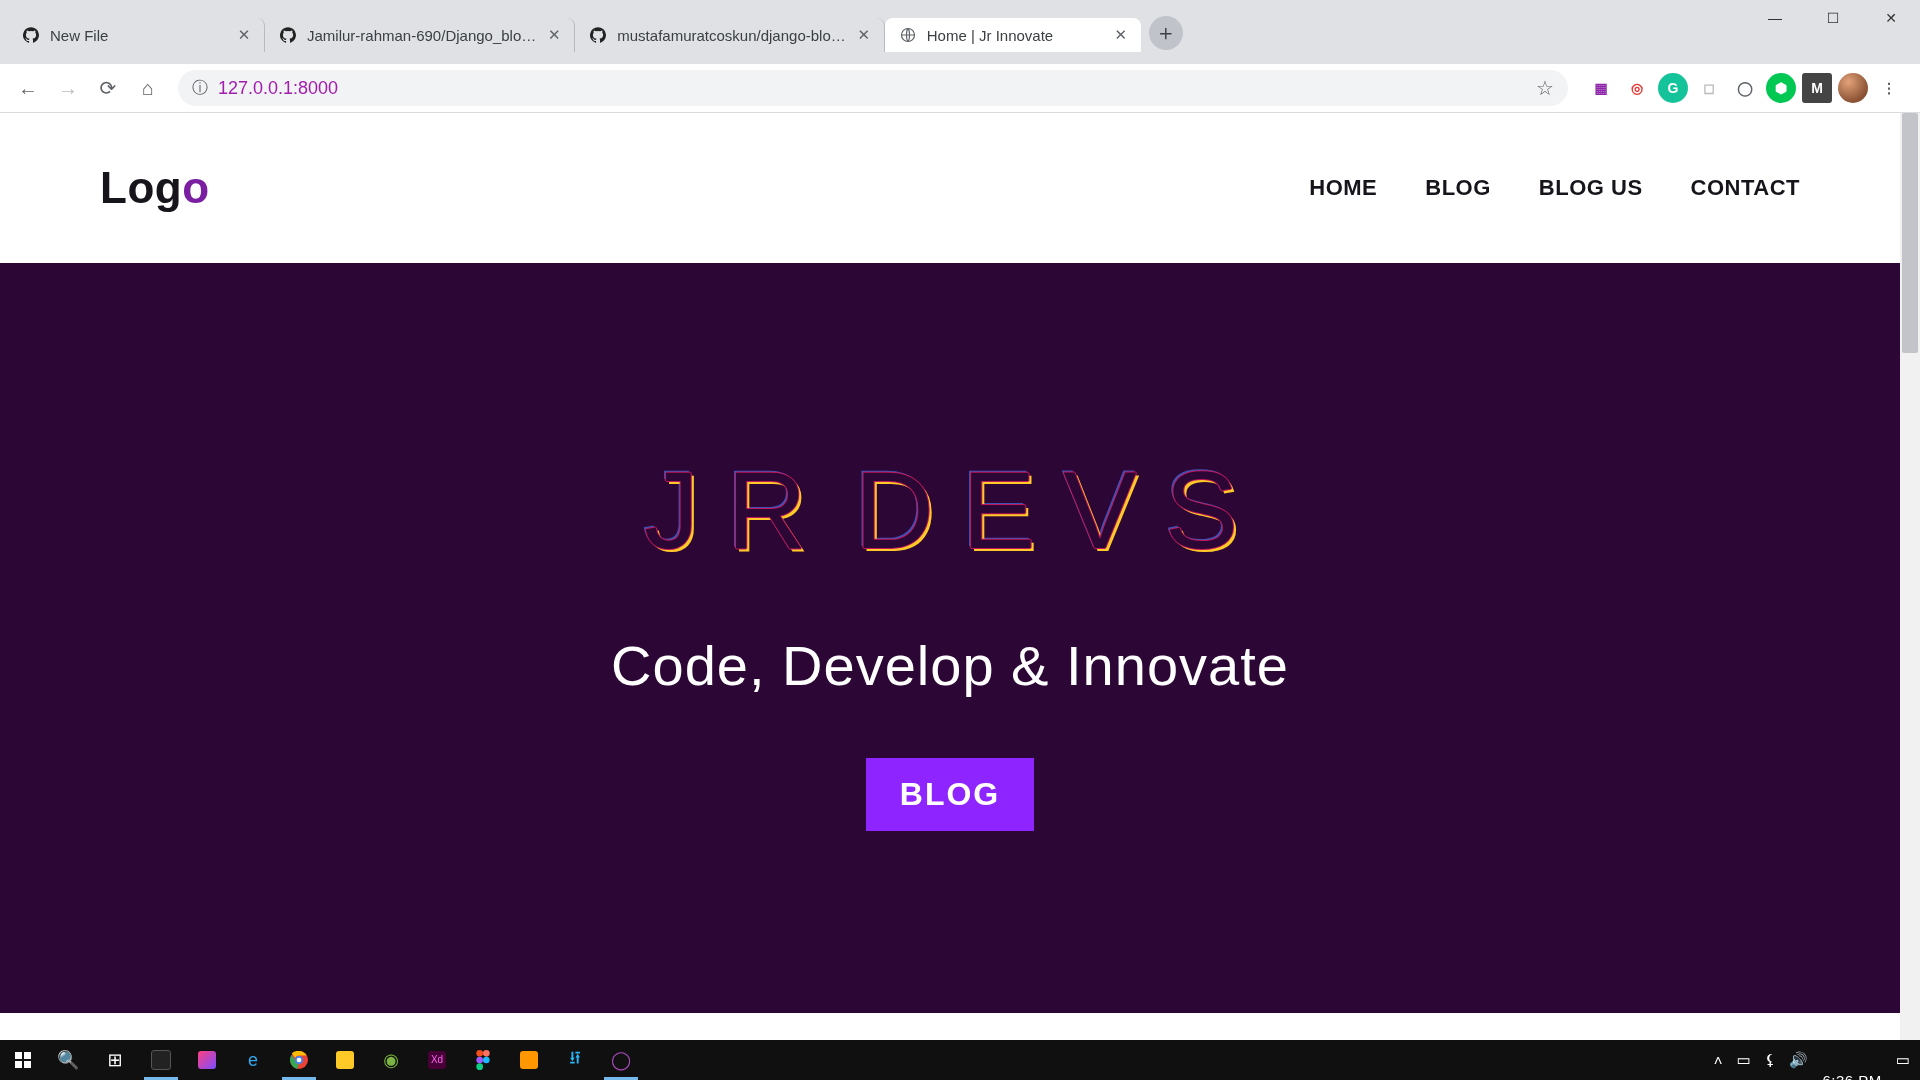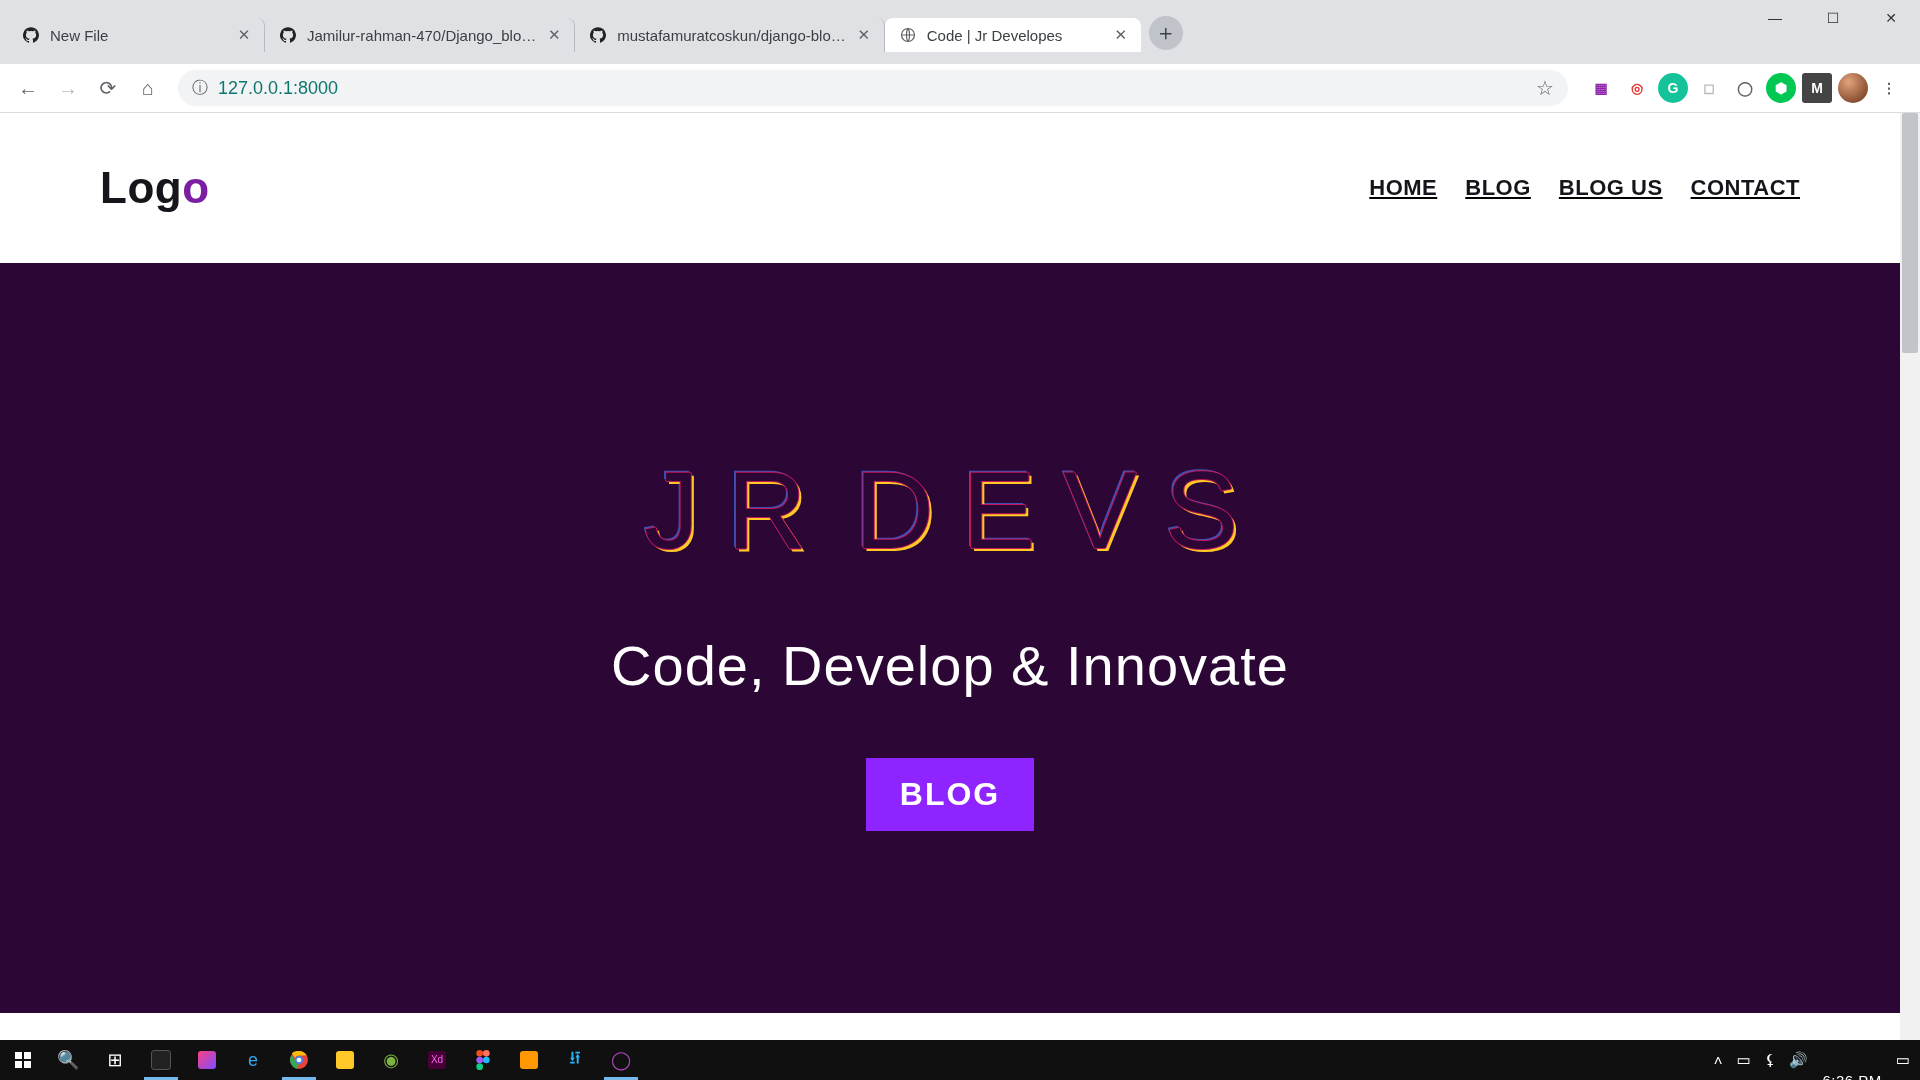--- a/index.html
+++ b/index.html
@@ -122,21 +122,21 @@
     align-items: center;
     padding: 0 14px;
     gap: 10px;
     color: #5f6368;
     font-size: 18px;
   }
   .omnibox .site-info {
     font-size: 16px;
     color: #5f6368;
   }
-  .omnibox .url { color: #0f766e; }
+  .omnibox .url { color: #a21caf; }
   .omnibox .star {
     margin-left: auto;
     font-size: 20px;
     color: #5f6368;
   }
   .ext-icons {
     display: flex;
     align-items: center;
     gap: 6px;
     padding: 0 6px;
@@ -196,22 +196,21 @@
   }
   .logo {
     font-size: 44px;
     font-weight: 700;
     color: #17151b;
     letter-spacing: 0.5px;
   }
   .logo .accent { color: #7b1fa2; }
   .main-nav {
     display: flex;
-    gap: 28px;
-    text-decoration: underline;
+    gap: 48px;
   }
   .main-nav a {
     font-size: 22px;
     font-weight: 700;
     color: #17151b;
     letter-spacing: 0.5px;
     text-decoration: none;
   }
 
   .hero {
@@ -321,42 +320,42 @@
     <span class="title">New File</span>
     <span class="close">✕</span>
   </div>
 
   <div class="tab">
     <span class="favicon">
       <svg viewBox="0 0 16 16" width="16" height="16" fill="#222">
           <path d="M8 .2a8 8 0 0 0-2.53 15.59c.4.07.55-.17.55-.38v-1.5c-2.23.49-2.7-.95-2.7-.95-.36-.93-.89-1.18-.89-1.18-.73-.5.06-.49.06-.49.8.06 1.23.83 1.23.83.72 1.23 1.88.87 2.34.67.07-.52.28-.87.5-1.07-1.78-.2-3.64-.89-3.64-3.95 0-.87.31-1.58.82-2.14-.08-.2-.36-1.02.08-2.12 0 0 .67-.21 2.2.82a7.6 7.6 0 0 1 4 0c1.53-1.03 2.2-.82 2.2-.82.44 1.1.16 1.92.08 2.12.51.56.82 1.27.82 2.14 0 3.07-1.87 3.75-3.65 3.95.29.25.54.73.54 1.48v2.19c0 .21.15.46.55.38A8 8 0 0 0 8 .2Z"></path>
         </svg>
     </span>
-    <span class="title">Jamilur-rahman-470/Django_blo…</span>
+    <span class="title">Jamilur-rahman-690/Django_blo…</span>
     <span class="close">✕</span>
   </div>
 
   <div class="tab">
     <span class="favicon">
       <svg viewBox="0 0 16 16" width="16" height="16" fill="#222">
           <path d="M8 .2a8 8 0 0 0-2.53 15.59c.4.07.55-.17.55-.38v-1.5c-2.23.49-2.7-.95-2.7-.95-.36-.93-.89-1.18-.89-1.18-.73-.5.06-.49.06-.49.8.06 1.23.83 1.23.83.72 1.23 1.88.87 2.34.67.07-.52.28-.87.5-1.07-1.78-.2-3.64-.89-3.64-3.95 0-.87.31-1.58.82-2.14-.08-.2-.36-1.02.08-2.12 0 0 .67-.21 2.2.82a7.6 7.6 0 0 1 4 0c1.53-1.03 2.2-.82 2.2-.82.44 1.1.16 1.92.08 2.12.51.56.82 1.27.82 2.14 0 3.07-1.87 3.75-3.65 3.95.29.25.54.73.54 1.48v2.19c0 .21.15.46.55.38A8 8 0 0 0 8 .2Z"></path>
         </svg>
     </span>
     <span class="title">mustafamuratcoskun/django-blo…</span>
     <span class="close">✕</span>
   </div>
 
   <div class="tab active">
     <span class="favicon">
       <svg viewBox="0 0 16 16" width="16" height="16" fill="none" stroke="#5f6368" stroke-width="1.2">
           <circle cx="8" cy="8" r="6.5"></circle>
           <path d="M1.5 8h13M8 1.5c2 2 2 11 0 13M8 1.5c-2 2-2 11 0 13"></path>
         </svg>
     </span>
-    <span class="title">Code | Jr Developes</span>
+    <span class="title">Home | Jr Innovate</span>
     <span class="close">✕</span>
   </div>
 
   <div class="new-tab">＋</div>
 
   <div class="window-controls-top">
     <div>—</div>
     <div>☐</div>
     <div>✕</div>
   </div>

